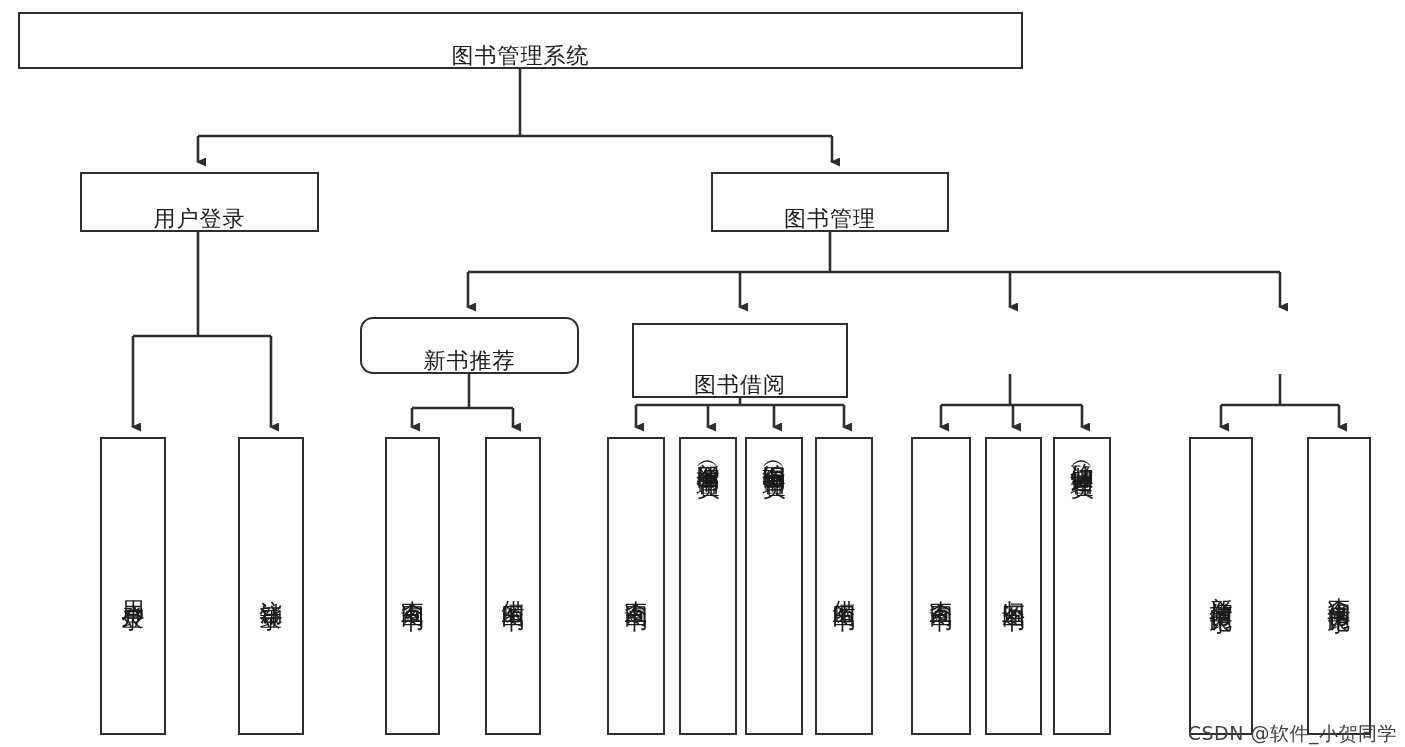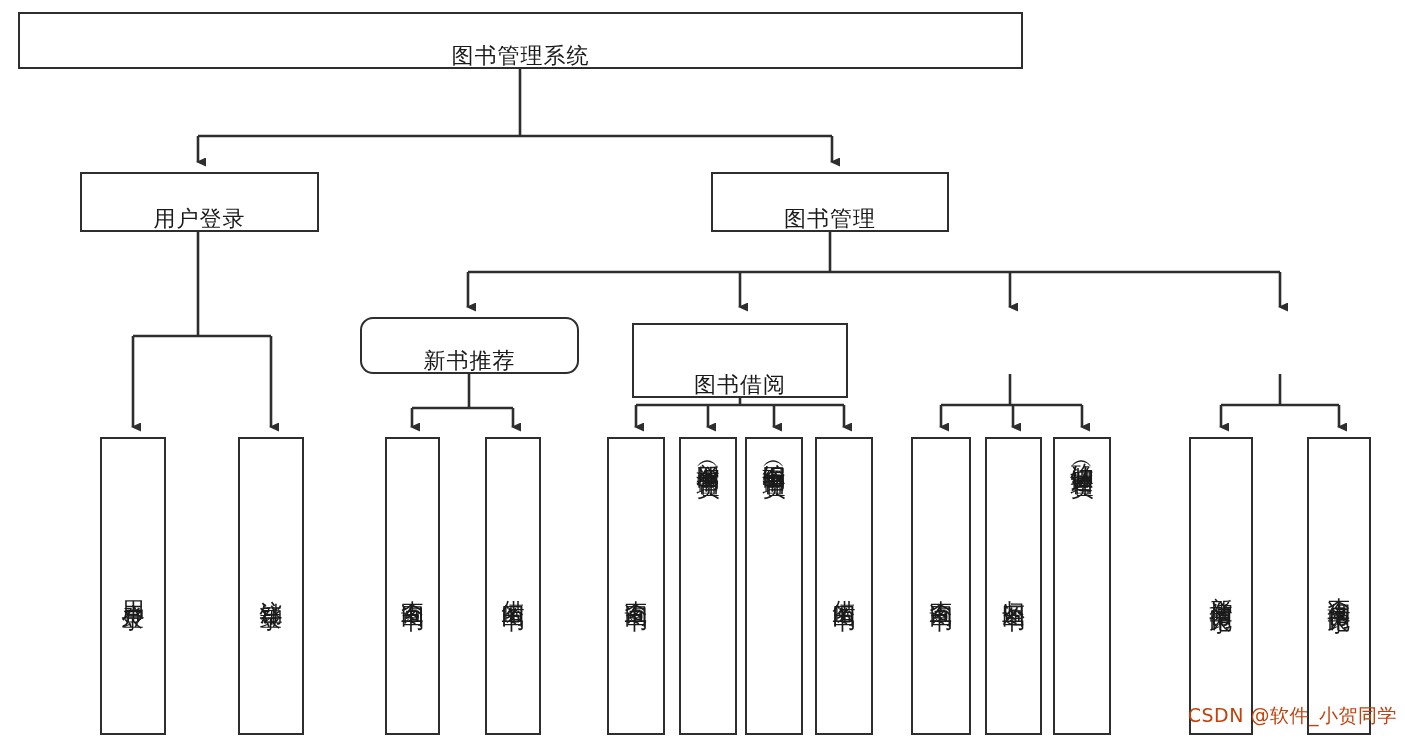--- a/index.html
+++ b/index.html
@@ -64,23 +64,23 @@
   .node.vert.long {
     align-items: flex-start;
   }
   .node.vert.long .label {
     letter-spacing: 2px;
     padding-top: 2px;
   }
   #watermark {
     position: absolute;
     right: 8px;
-    bottom: 18px;
+    bottom: 0;
     font-size: 19px;
-    color: #c2410c;
+    color: #404040;
     letter-spacing: 0.5px;
     white-space: nowrap;
     user-select: none;
   }
 </style>
 </head>
 <body>
 
 <div id="canvas">
 

